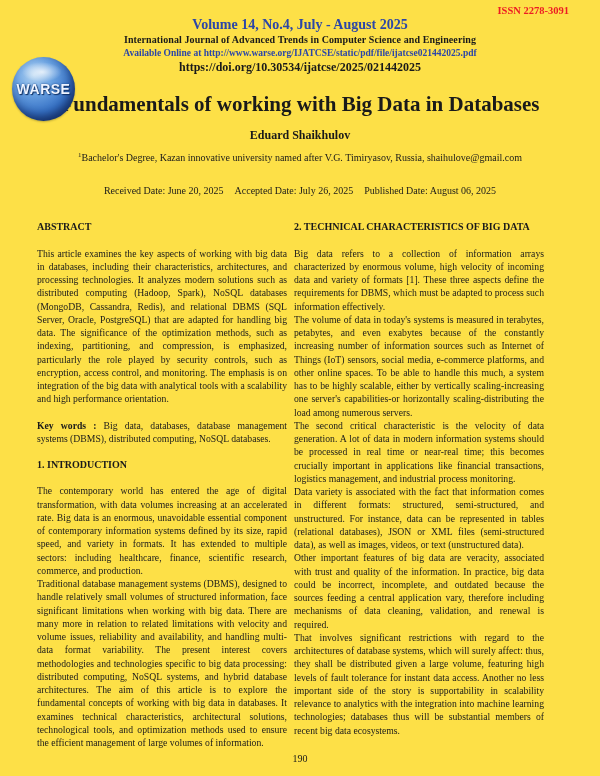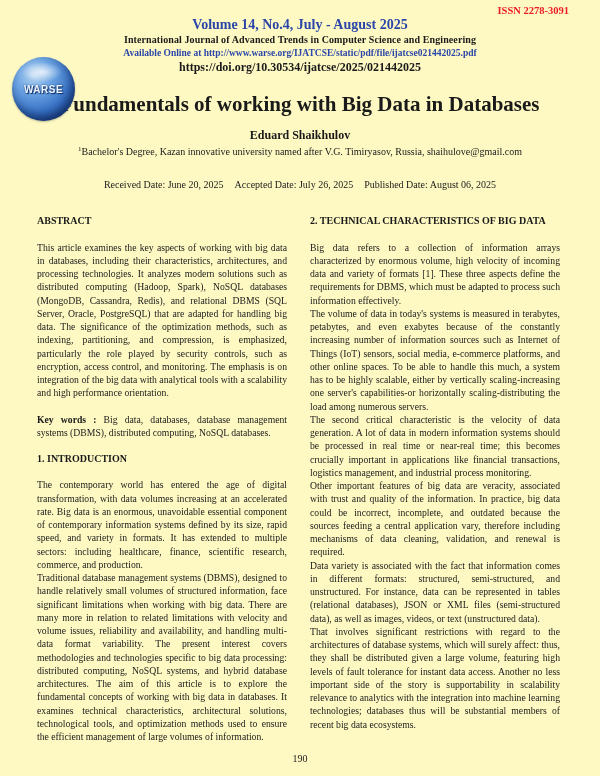--- a/index.html
+++ b/index.html
@@ -1,18 +1,18 @@
 <!DOCTYPE html>
 <html><head>
 <meta charset="utf-8">
 <style>
   html,body { margin:0; padding:0; background:#e9e9e9; }
   .page {
     position:relative; width:600px; height:776px; margin:0 auto;
-    background:#fef9c3; font-family:"Liberation Serif", serif; color:#1a1a1a;
+    background:#fde047; font-family:"Liberation Serif", serif; color:#1a1a1a;
     overflow:hidden; box-sizing:border-box;
   }
   .issn {
     position:absolute; top:5px; right:31px;
     color:#ED1C24; font-weight:bold; font-size:10.5px;
   }
   .vol-line { margin-top:17px; text-align:center; color:#2B46A8; font-weight:bold; font-size:14px; }
   .journal-name { text-align:center; font-weight:bold; font-size:10px; margin-top:1px; letter-spacing:0.1px; }
   .avail-line { text-align:center; color:#2B46A8; font-weight:bold; font-size:9.5px; margin-top:3px; }
   .doi-line { text-align:center; font-weight:bold; font-size:12px; margin-top:2px; }
@@ -22,32 +22,32 @@
     border-radius:50%;
     background: radial-gradient(circle at 35% 28%, #b8d7f2 0%, #6ba3e2 30%, #3570c4 62%, #123c86 100%);
     box-shadow: inset -3px -5px 8px rgba(0,0,30,.45), 0 1px 2px rgba(0,0,0,.25);
     display:flex; align-items:center; justify-content:center;
   }
   .logo::before {
     content:""; position:absolute; left:10px; top:5px; width:40px; height:20px;
     border-radius:50%; background: radial-gradient(ellipse at center, rgba(255,255,255,.75), rgba(255,255,255,0) 70%);
   }
   .logo-text {
-    position:relative; color:#eef4ff; font-weight:bold; font-size:10px; letter-spacing:.5px;
+    position:relative; color:#eef4ff; font-weight:bold; font-size:14px; letter-spacing:.5px;
     font-family:"Liberation Sans", sans-serif;
     text-shadow: 0 0 2px #16407f, 1px 1px 1px #0d2c5e;
   }
 
   .title { text-align:center; font-weight:bold; font-size:21px; margin:17px 60px 0; }
   .author { text-align:center; font-weight:bold; font-size:12px; margin-top:11px;font-family:Liberation Serif, serif; }
-  .affil { text-align:center; font-size:10px; margin-top:2px; }
+  .affil { text-align:center; font-size:10px; margin-top:8px; }
   .affil sup { font-size:7px; }
   .dates-line { margin-top:22px; display:flex; justify-content:center; gap:11px; font-size:10px; }
 
-  .columns { display:flex; gap:23px; margin:24px 37px 0; }
+  .columns { display:flex; gap:7px; margin:24px 37px 0; }
   .col { width:250px; font-size:9.7px; line-height:13.25px; text-align:justify; }
   .col h2 { font-size:10px; margin:13px 0; text-align:left; }
   .col > h2:first-child { margin-top:0; }
   .col p { margin:0; }
   .col p.gap-above { margin-top:13px; }
   .kw-label { font-weight:bold; }
 
   .pagenum {
     position:absolute; bottom:12px; left:0; width:100%;
     text-align:center; font-size:10px;
@@ -90,22 +90,22 @@
       <h2>1. INTRODUCTION</h2>
       <p>The contemporary world has entered the age of digital transformation, with data volumes increasing at an accelerated rate. Big data is an enormous, unavoidable essential component of contemporary information systems defined by its size, rapid speed, and variety in formats. It has extended to multiple sectors: including healthcare, finance, scientific research, commerce, and production.</p>
       <p>Traditional database management systems (DBMS), designed to handle relatively small volumes of structured information, face significant limitations when working with big data. There are many more in relation to related limitations with velocity and volume issues, reliability and availability, and handling multi-data format variability. The present interest covers methodologies and technologies specific to big data processing: distributed computing, NoSQL systems, and hybrid database architectures. The aim of this article is to explore the fundamental concepts of working with big data in databases. It examines technical characteristics, architectural solutions, technological tools, and optimization methods used to ensure the efficient management of large volumes of information.</p>
     </div>
 
     <div class="col">
       <h2>2. TECHNICAL CHARACTERISTICS OF BIG DATA</h2>
       <p>Big data refers to a collection of information arrays characterized by enormous volume, high velocity of incoming data and variety of formats [1]. These three aspects define the requirements for DBMS, which must be adapted to process such information effectively.</p>
       <p>The volume of data in today's systems is measured in terabytes, petabytes, and even exabytes because of the constantly increasing number of information sources such as Internet of Things (IoT) sensors, social media, e-commerce platforms, and other online spaces. To be able to handle this much, a system has to be highly scalable, either by vertically scaling-increasing one server's capabilities-or horizontally scaling-distributing the load among numerous servers.</p>
       <p>The second critical characteristic is the velocity of data generation. A lot of data in modern information systems should be processed in real time or near-real time; this becomes crucially important in applications like financial transactions, logistics management, and industrial process monitoring.</p>
+      <p>Data variety is associated with the fact that information comes in different formats: structured, semi-structured, and unstructured. For instance, data can be represented in tables (relational databases), JSON or XML files (semi-structured data), as well as images, videos, or text (unstructured data).</p>
       <p>Other important features of big data are veracity, associated with trust and quality of the information. In practice, big data could be incorrect, incomplete, and outdated because the sources feeding a central application vary, therefore including mechanisms of data cleaning, validation, and renewal is required.</p>
-      <p>Data variety is associated with the fact that information comes in different formats: structured, semi-structured, and unstructured. For instance, data can be represented in tables (relational databases), JSON or XML files (semi-structured data), as well as images, videos, or text (unstructured data).</p>
       <p>That involves significant restrictions with regard to the architectures of database systems, which will surely affect: thus, they shall be distributed given a large volume, featuring high levels of fault tolerance for instant data access. Another no less important side of the story is supportability in scalability relevance to analytics with the integration into machine learning technologies; databases thus will be substantial members of recent big data ecosystems.</p>
     </div>
 
   </div>
 
   <div class="pagenum">190</div>
 
 </div>
 
 </body></html>

